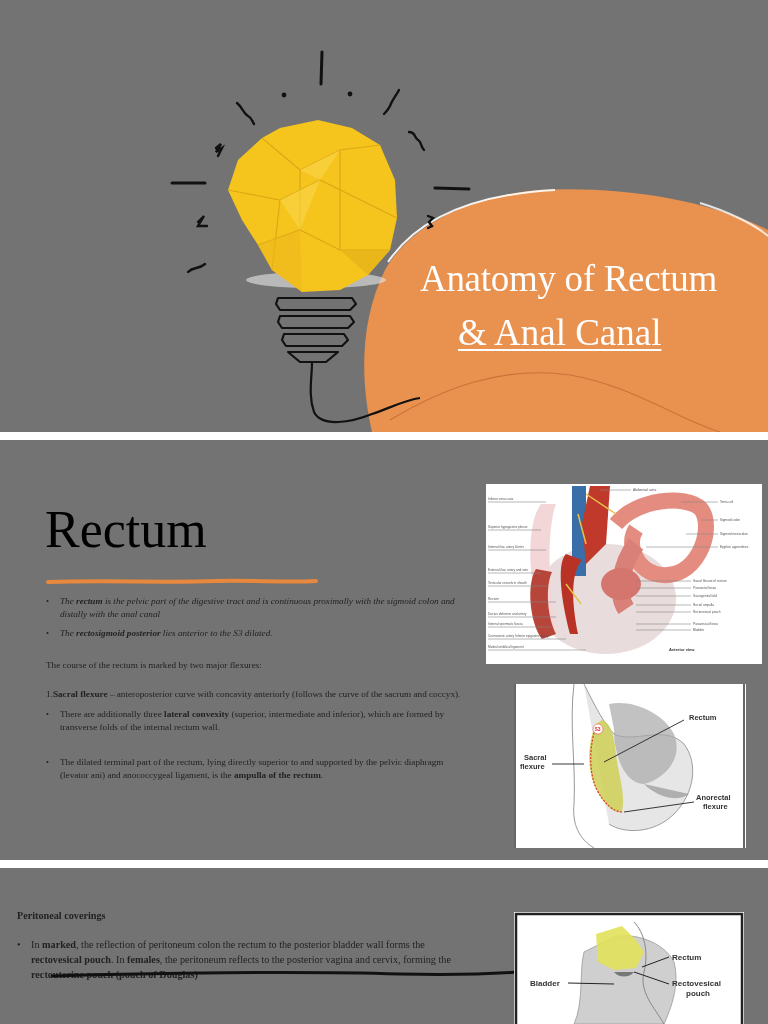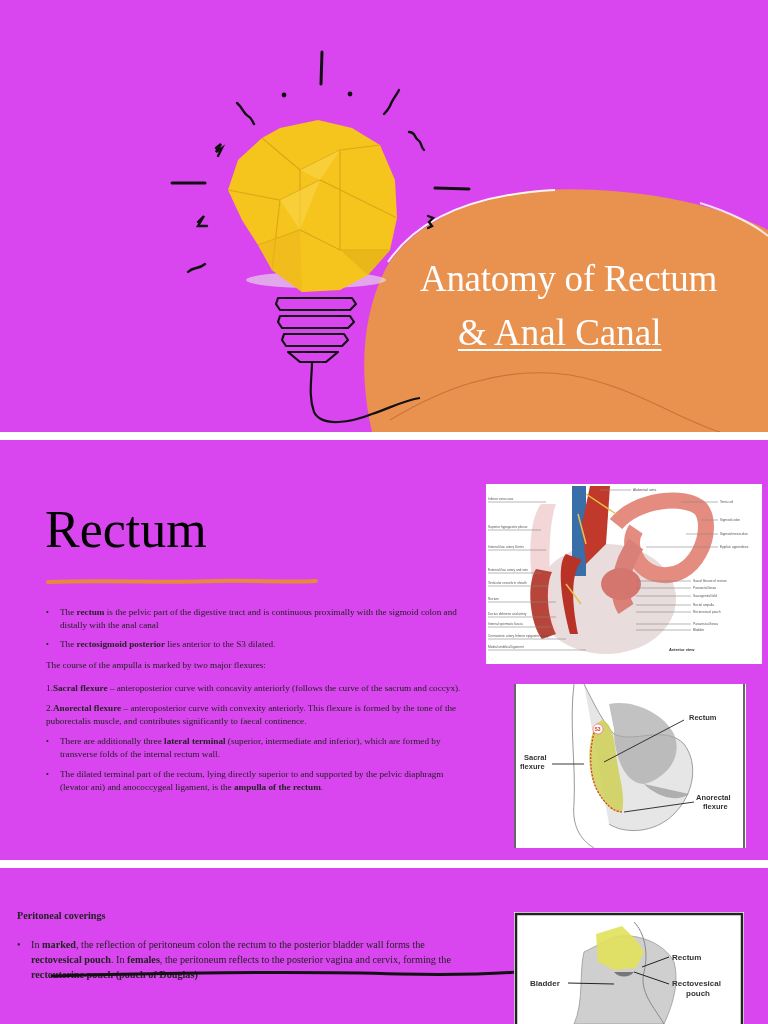--- a/index.html
+++ b/index.html
@@ -12,21 +12,21 @@
       height: 1024px;
       position: relative;
       overflow: hidden;
       font-family: "Liberation Serif", "DejaVu Serif", serif;
       color: #111;
     }
     .slide {
       position: absolute;
       left: 0;
       width: 768px;
-      background: #d946ef;
+      background: #737373;
       overflow: hidden;
     }
     
     #slide-1 { top: 0; height: 432px; }
     #slide-1 svg.art { position: absolute; left: 0; top: 0; }
     .title-wrap {
       position: absolute;
       left: 420px;
       top: 252px;
       width: 360px;
@@ -158,42 +158,39 @@
     <span class="title-line2" style="text-decoration: underline; text-decoration-thickness: 2px; text-underline-offset: 4px;">&amp; Anal Canal</span>
   </div>
 </section>
 
 <section class="slide" id="slide-2">
   <div class="rectum-title">Rectum</div>
   <svg class="orange-rule" width="272" height="8">
     <path d="M2,4 C60,2 120,5 170,3 C210,2 240,5 270,3" stroke="#E8883E" stroke-width="4" fill="none" stroke-linecap="round"></path>
   </svg>
 
-  <div class="body-text" style="left:46px; top:166px; width:430px;">
+  <div class="body-text" style="left:46px; top:155px; width:430px;font-style:italic;">
     <div class="bullet">
       <span>The </span><span class="b">rectum</span><span> is the pelvic part of the digestive tract and is continuous proximally with the sigmoid colon and distally with the anal canal</span>
     </div>
     <div class="bullet" style="margin-top:6px;">
       <span>The </span><span class="b">rectosigmoid posterior</span><span> lies anterior to the  S3 dilated.</span>
     </div>
   </div>
 
   <div class="body-text" style="left:46px; top:219px; width:420px;">
-    <div>The course of the ampulla is marked by two major flexures:</div>
-    <div style="margin-top:10px;">
+    <div>The course of the rectum is marked by two major flexures:</div>
+    <div style="margin-top:16px;">
       <span>1.</span><span class="b">Sacral flexure</span><span> – anteroposterior curve with concavity anteriorly (follows the curve of the sacrum and coccyx).</span>
-    </div>
-    <div style="margin-top:7px;">
-      <span>2.</span><span class="b">Anorectal flexure</span><span> – anteroposterior curve with convexity anteriorly. This flexure is formed by the tone of the puborectalis muscle, and contributes significantly to faecal continence.</span>
     </div>
     <div style="margin-top:7px; padding-left:0;">
       <div class="bullet">
-        <span>There are additionally three </span><span class="b">lateral terminal</span><span> (superior, intermediate and inferior), which are formed by transverse folds of the internal rectum wall.</span>
+        <span>There are additionally three </span><span class="b">lateral convexity</span><span> (superior, intermediate and inferior), which are formed by transverse folds of the internal rectum wall.</span>
       </div>
-      <div class="bullet" style="margin-top:7px;">
+      <div class="bullet" style="margin-top:22px;">
         <span>The dilated terminal part of the rectum, lying directly superior to and supported by the pelvic diaphragm (levator ani) and anococcygeal ligament, is the </span><span class="b">ampulla of the rectum</span><span>.</span>
       </div>
     </div>
   </div>
 
   <svg class="figure" style="left:486px; top:44px;" width="276" height="180" viewBox="0 0 276 180">
     <rect x="0" y="0" width="276" height="180" fill="#fff"></rect>
     <ellipse cx="120" cy="115" rx="70" ry="55" fill="#e9dcdc"></ellipse>
     <path d="M55,20 C40,40 40,100 60,150 L72,150 C60,100 62,40 70,20 Z" fill="#f2d6d8"></path>
     <rect x="86" y="2" width="14" height="90" fill="#3a6ea8"></rect>

